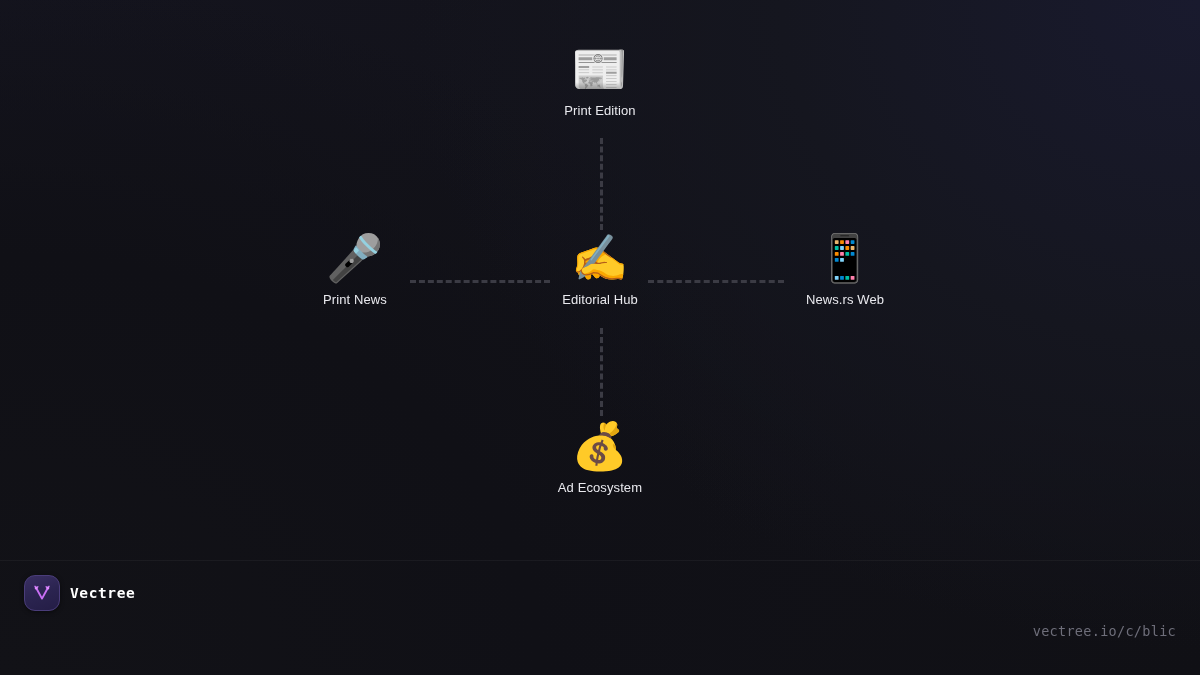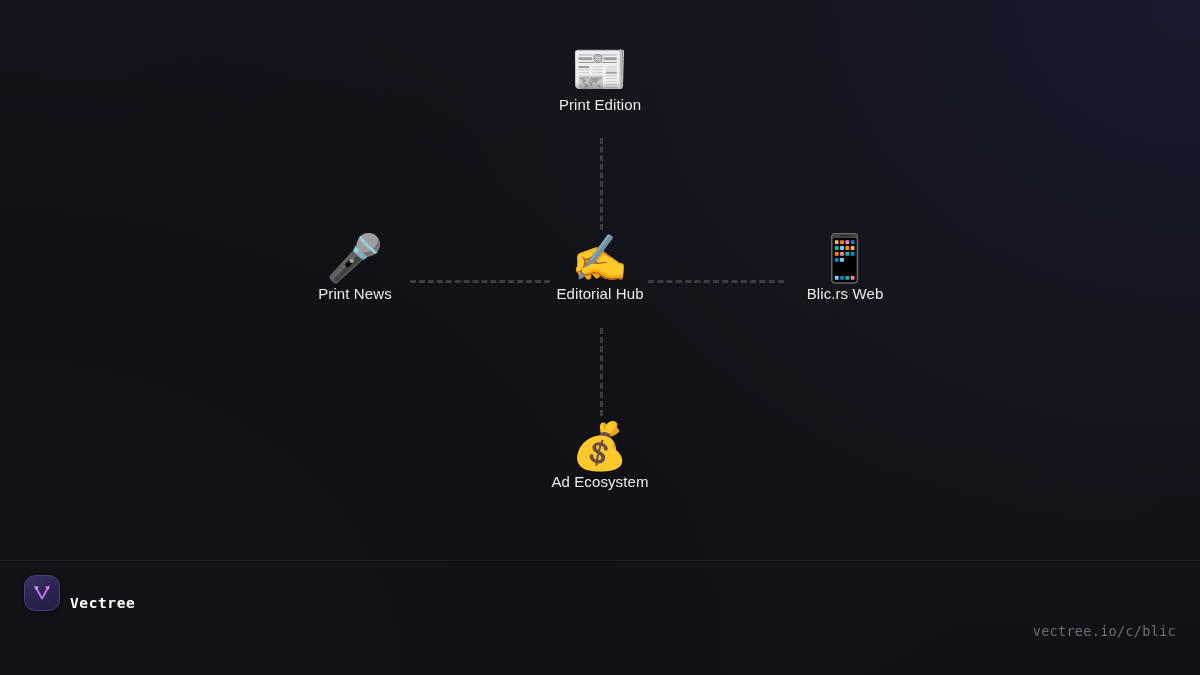--- a/index.html
+++ b/index.html
@@ -49,21 +49,22 @@
   }
   .node-emoji {
     font-size: 46px;
     line-height: 56px;
     height: 56px;
     display: block;
     font-family: "DejaVu Sans", sans-serif;
   }
   .node-label {
     display: block;
-    font-size: 15px;
+    margin-top: 6px;
+    font-size: 13px;
     line-height: 16px;
     color: #e9e9ee;
     letter-spacing: 0.1px;
     font-family: "Liberation Sans", sans-serif;
   }
 
   
   #footer-divider {
     position: absolute;
     left: 0;
@@ -77,21 +78,21 @@
     left: 0;
     top: 561px;
     width: 1200px;
     height: 114px;
   }
   #brand-row {
     position: absolute;
     left: 24px;
     top: 14px;
     display: flex;
-    align-items: flex-end;
+    align-items: center;
     gap: 10px;
   }
   #brand-badge {
     width: 34px;
     height: 34px;
     border-radius: 11px;
     background: linear-gradient(160deg, #3a2f63 0%, #2b2450 50%, #241d46 100%);
     border: 1px solid #4a3d7a;
     box-shadow: 0 1px 4px rgba(0,0,0,0.5);
     display: flex;
@@ -151,21 +152,21 @@
       <span class="node-label">Print News</span>
     </div>
 
     <div class="node" style="left:600px; top:230px;">
       <span class="node-emoji">✍️</span>
       <span class="node-label">Editorial Hub</span>
     </div>
 
     <div class="node" style="left:845px; top:230px;">
       <span class="node-emoji">📱</span>
-      <span class="node-label">Blic.rs Web</span>
+      <span class="node-label">News.rs Web</span>
     </div>
 
     <div class="node" style="left:600px; top:418px;">
       <span class="node-emoji">💰</span>
       <span class="node-label">Ad Ecosystem</span>
     </div>
 
   </div>
 
   <div id="footer-divider"></div>

